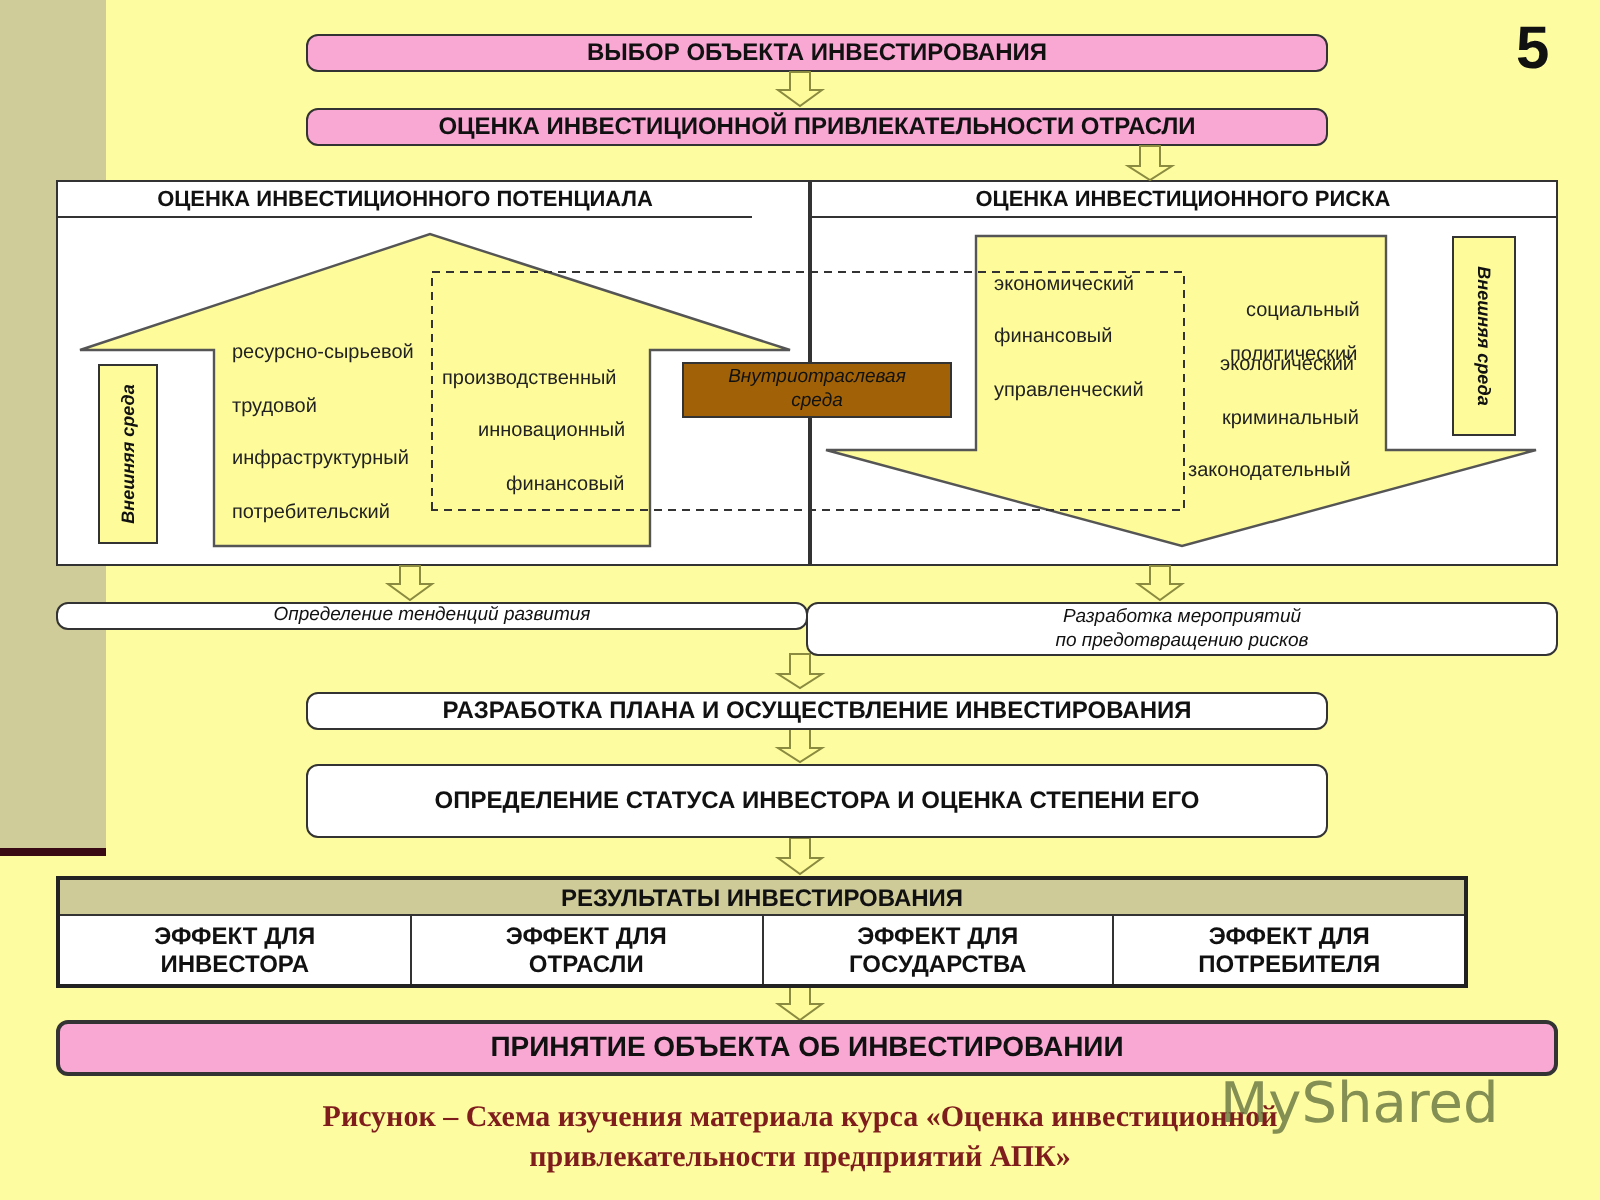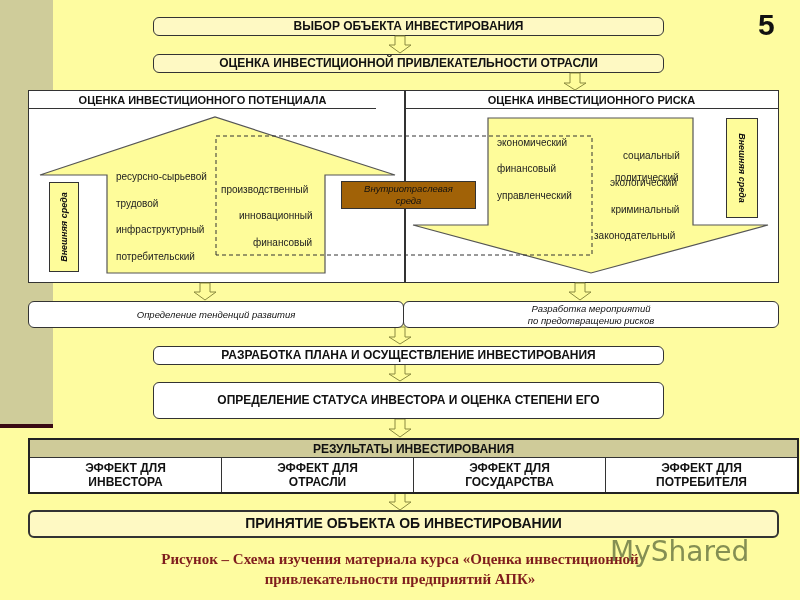--- a/index.html
+++ b/index.html
@@ -12,40 +12,40 @@
   }
   .side-bar { position: absolute; left: 0; top: 0; width: 53px; height: 428px; background: #cfcc9a; }
   .side-line { position: absolute; left: 0; top: 424px; width: 53px; height: 4px; background: #3a0a14; }
   .slide-num { position: absolute; left: 758px; top: 8px; font-size: 30px; font-weight: bold; color: #111; }
 
   .pill {
     position: absolute; border: 1.5px solid #333; border-radius: 6px;
     display: flex; align-items: center; justify-content: center; text-align: center;
     font-weight: bold; font-size: 12px; line-height: 1.25;
   }
-  .olive { background: #fef9c3; }
+  .olive { background: #f9a8d4; }
   .white { background: #ffffff; }
 
   .panel { position: absolute; left: 28px; top: 90px; width: 751px; height: 193px; background: #fff; border: 1.5px solid #333; }
   .panel-head { position: absolute; top: 0; height: 18px; border-bottom: 1.5px solid #333; font-weight: bold; font-size: 11px; display:flex; align-items:center; justify-content:center; }
   .panel-div { position: absolute; left: 375px; top: 0; width: 1.5px; height: 191px; background: #333; }
 
   .lbl { position: absolute; font-size: 10px; color: #222; white-space: nowrap; }
   .vbox {
     position: absolute; background: #fefc9a; border: 1.5px solid #333;
     display:flex; align-items:center; justify-content:center;
   }
   .vtext { font-size: 9px; font-weight: bold; font-style: italic; white-space: nowrap; }
   .inner-box {
     position: absolute; background: #a16207; border: 1.5px solid #333;
     font-size: 9.5px; font-weight: normal; font-style: italic; text-align: center; line-height: 1.25;
     display:flex; align-items:center; justify-content:center;
   }
   .ital { font-weight: normal; font-style: italic; font-size: 10px; }
-  .effects { position: absolute; left: 28px; top: 438px; width: 771px; height: 56px; border: 2px solid #222; background:#fff; }
+  .effects { position: absolute; left: 28px; top: 438px; width: 706px; height: 56px; border: 2px solid #222; background:#fff; }
   .effects-head { height: 18px; background: #cfcb99; border-bottom: 1.5px solid #333; font-weight:bold; font-size: 12px; display:flex; align-items:center; justify-content:center; }
   .effects-row { display: flex; height: 34px; }
   .eff-cell { flex: 1; border-right: 1.5px solid #333; display:flex; align-items:center; justify-content:center; text-align:center; font-weight:bold; font-size: 12px; line-height: 1.2; }
   .eff-cell:last-child { border-right: none; }
   .caption { position: absolute; left: 120px; top: 549px; width: 560px; text-align: center; font-family: "Liberation Serif", serif; font-weight: bold; font-size: 15px; color: #7f1d1d; line-height: 1.35; }
   .watermark { position: absolute; left: 610px; top: 535px; font-size: 28px; color: #5c6b3a; opacity: 0.75; font-family: "DejaVu Sans", sans-serif; }
   svg.overlay { position: absolute; left: 0; top: 0; }
 </style>
 </head>
 <body>
@@ -112,21 +112,21 @@
 <div class="lbl" style="left:497px;top:190px;">управленческий</div>
 <div class="lbl" style="left:615px;top:124px;margin-top:48px;">политический</div>
 <div class="lbl" style="left:623px;top:150px;">социальный</div>
 <div class="lbl" style="left:610px;top:177px;">экологический</div>
 <div class="lbl" style="left:611px;top:204px;">криминальный</div>
 <div class="lbl" style="left:594px;top:230px;">законодательный</div>
 <div class="vbox" style="left:726px;top:118px;width:32px;height:100px;">
   <span class="vtext" style="transform:rotate(90deg);">Внешняя среда</span>
 </div>
 
-<div class="pill white ital" style="left:28px;top:301px;width:376px;height:27px;flex-direction:column;font-size:9.5px;">
+<div class="pill white ital" style="left:28px;top:301px;width:376px;height:14px;flex-direction:column;font-size:9.5px;">
   <span>Определение тенденций развития</span>
 </div>
 <div class="pill white ital" style="left:403px;top:301px;width:376px;height:27px;flex-direction:column;font-size:9.5px;">
   <span>Разработка мероприятий</span>
   <span>по предотвращению рисков</span>
 </div>
 
 <div class="pill white" style="left:153px;top:346px;width:511px;height:19px;">
   <span>РАЗРАБОТКА ПЛАНА И ОСУЩЕСТВЛЕНИЕ ИНВЕСТИРОВАНИЯ</span>
 </div>

